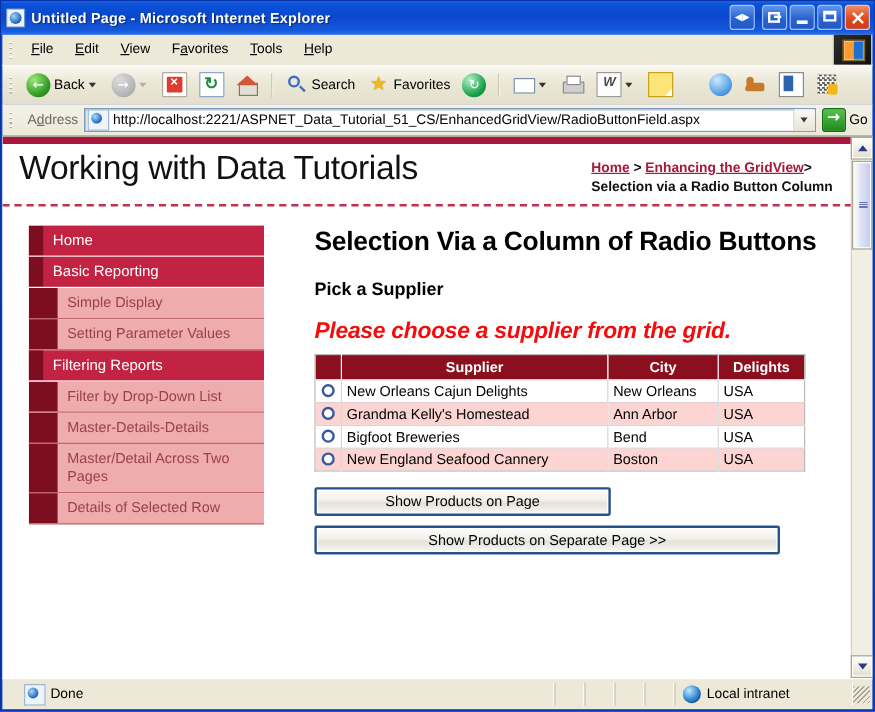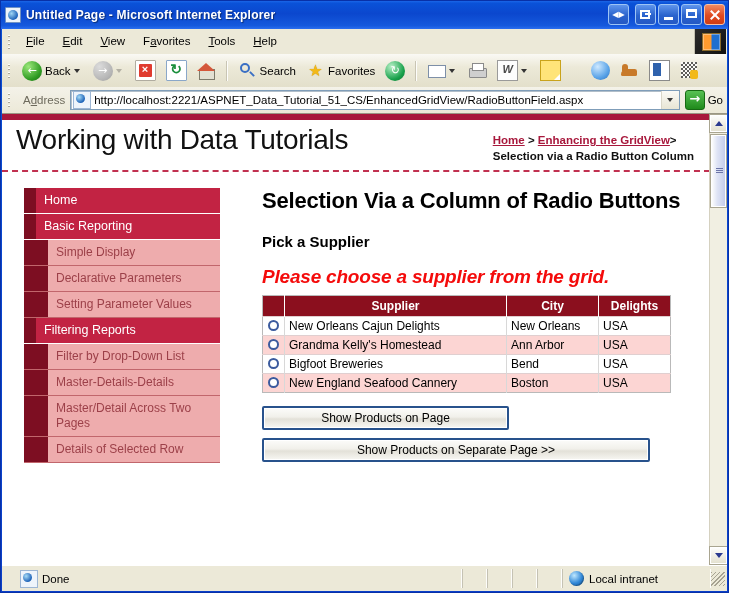--- a/index.html
+++ b/index.html
@@ -431,23 +431,20 @@
         <div class="nav">
           <ul>
             <li>
                 <div class="grp">Home</div>
               </li>
             <li>
                 <div class="grp">Basic Reporting</div>
               </li>
             <li>
                 <div class="sub">Simple Display</div>
-              </li>
-            <li>
-                <div class="sub">Declarative Parameters</div>
               </li>
             <li>
                 <div class="sub">Setting Parameter Values</div>
               </li>
             <li>
                 <div class="grp">Filtering Reports</div>
               </li>
             <li>
                 <div class="sub">Filter by Drop-Down List</div>
               </li>

